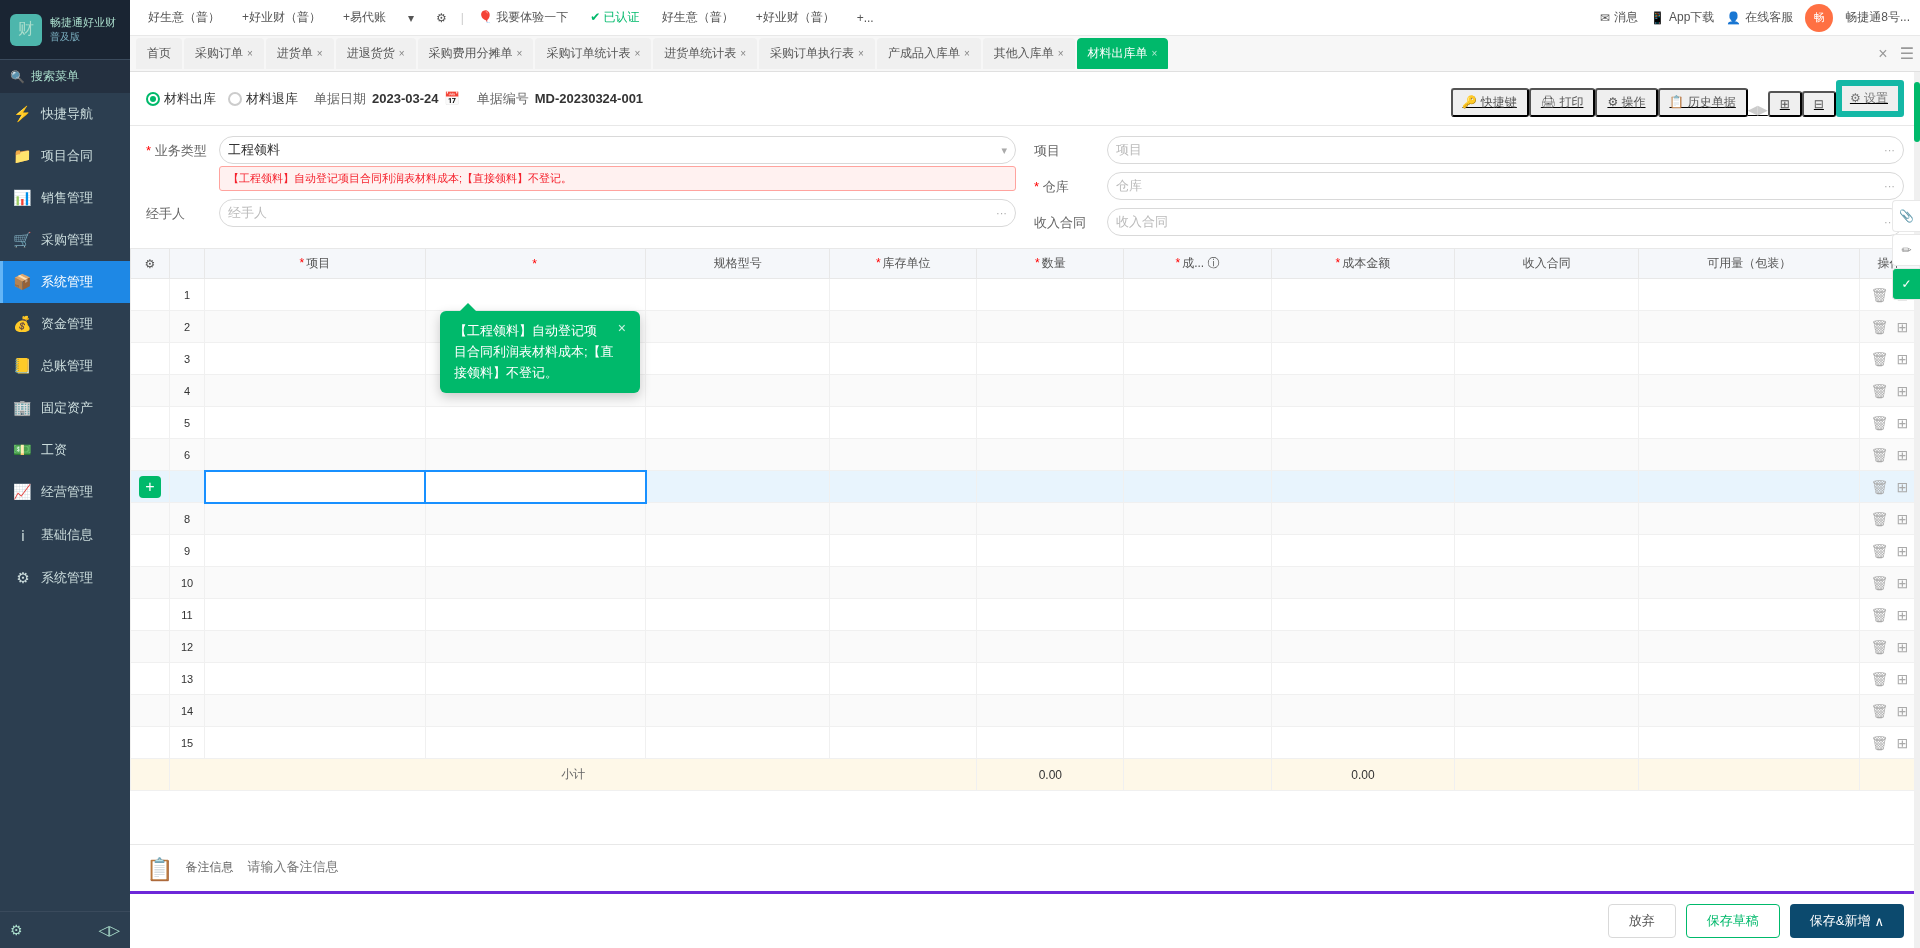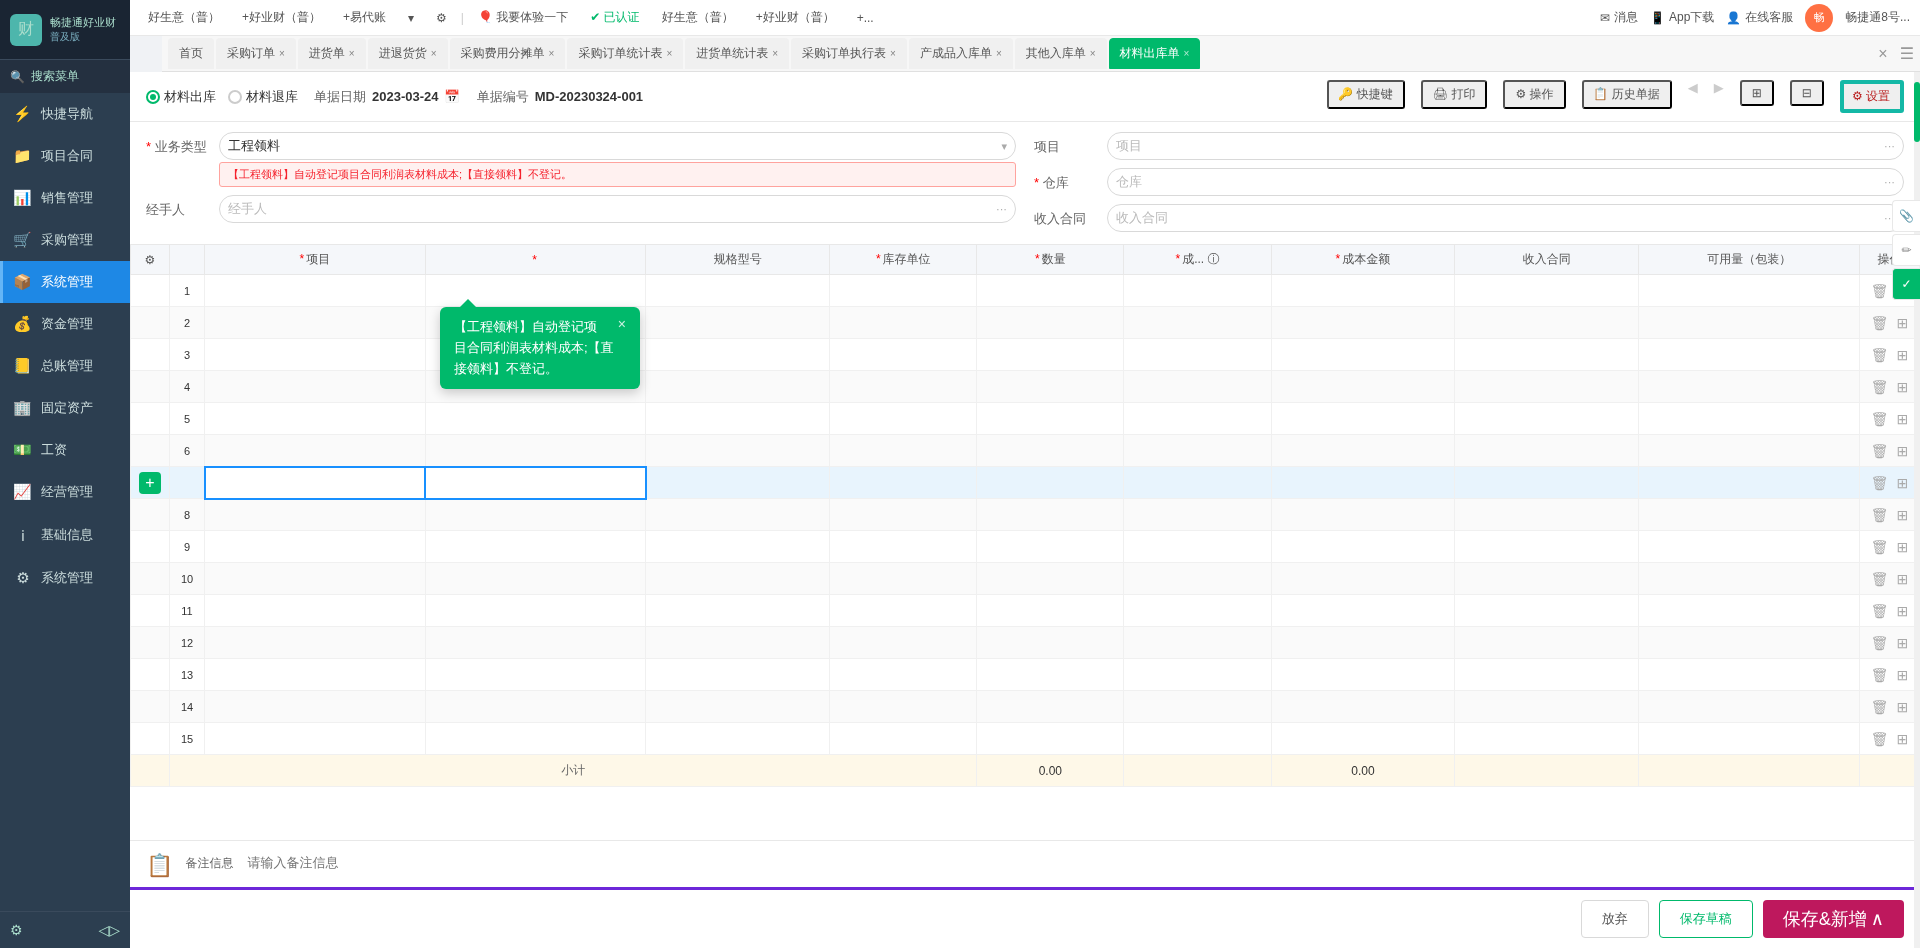--- a/index.html
+++ b/index.html
@@ -44,21 +44,21 @@
     }
     .topbar-item.green { color: #00b96b; }
     .topbar-right { margin-left: auto; display: flex; align-items: center; gap: 12px; color: #555; font-size: 12px; }
     .topbar-right-item { cursor: pointer; display: flex; align-items: center; gap: 4px; }
     .user-avatar { width: 28px; height: 28px; background: #ff7043; border-radius: 50%; display: flex; align-items: center; justify-content: center; color: #fff; font-size: 11px; }
 
     
     .tabbar {
       position: fixed; left: 130px; top: 36px; right: 0; height: 36px;
       background: #f7f7f7; display: flex; align-items: center; padding: 0 6px;
-      border-bottom: 1px solid #e0e0e0; z-index: 98; gap: 2px; overflow: hidden; margin-left: 32px;
+      border-bottom: 1px solid #e0e0e0; z-index: 98; gap: 2px; overflow: hidden;
     }
     .tab-item {
       padding: 6px 10px; cursor: pointer; color: #555; white-space: nowrap;
       border-radius: 4px 4px 0 0; font-size: 12px; display: flex; align-items: center; gap: 4px;
       border: 1px solid transparent; background: #f0f0f0;
     }
     .tab-item.active { background: #00b96b; color: #fff; border-color: #00b96b; }
     .tab-close { font-size: 10px; color: inherit; opacity: 0.7; }
     .tab-bar-end { margin-left: auto; display: flex; align-items: center; gap: 4px; }
 
@@ -73,21 +73,21 @@
       padding: 8px 16px; border-bottom: 1px solid #e8e8e8; display: flex; align-items: center; gap: 16px; flex-shrink: 0;
     }
     .radio-group { display: flex; gap: 12px; align-items: center; }
     .radio-item { display: flex; align-items: center; gap: 4px; cursor: pointer; color: #333; font-size: 13px; }
     .radio-dot { width: 14px; height: 14px; border-radius: 50%; border: 2px solid #ccc; display: flex; align-items: center; justify-content: center; }
     .radio-dot.checked { border-color: #00b96b; }
     .radio-dot.checked::after { content: ''; width: 6px; height: 6px; border-radius: 50%; background: #00b96b; }
     .doc-field { display: flex; align-items: center; gap: 6px; color: #333; font-size: 13px; }
     .doc-label { color: #666; }
     .doc-value { color: #333; font-weight: 700; }
-    .doc-header-right { margin-left: auto; display: flex; align-items: flex-start; gap: 16px; }
+    .doc-header-right { margin-left: auto; display: flex; align-items: flex-end; gap: 0; text-decoration: underline; }
     .doc-header-btn { padding: 4px 10px; cursor: pointer; color: #555; font-size: 12px; display: flex; align-items: center; gap: 4px; border-radius: 3px; }
     .calendar-icon { color: #00b96b; }
     .form-row { display: flex; align-items: flex-start; gap: 8px; position: relative; }
     .form-row-label { color: #666; font-size: 13px; white-space: nowrap; padding-top: 6px; min-width: 65px; }
     .form-row-label.required::before { content: '* '; color: #f00; }
     .form-input {
       flex: 1; height: 28px; border: 1px solid #d9d9d9; border-radius: 14px;
       padding: 0 8px; font-size: 13px; color: #333; background: #fff;
       display: flex; align-items: center; cursor: pointer;
     }
@@ -144,21 +144,21 @@
     .notes-label { font-size: 12px; color: #666; width: 50px; flex-shrink: 0; padding-top: 6px; }
     .notes-input { flex: 1; border: none; outline: none; font-size: 13px; color: #999; padding: 6px 0; }
 
     
     .doc-footer {
       padding: 10px 16px; border-top: 3px solid #6d28d9; display: flex; justify-content: flex-end;
       gap: 10px; background: #fff; flex-shrink: 0;
     }
     .btn-discard { padding: 7px 20px; border: 1px solid #d9d9d9; background: #fff; border-radius: 4px; cursor: pointer; color: #555; font-size: 13px; }
     .btn-save-draft { padding: 7px 20px; border: 1px solid #00b96b; background: #fff; color: #00b96b; border-radius: 4px; cursor: pointer; font-size: 13px; }
-    .btn-save-new { padding: 7px 20px; background: #be185d; color: #fff; border: none; border-radius: 4px; cursor: pointer; font-size: 18px; display: flex; align-items: center; gap: 4px; }
+    .btn-save-new { padding: 7px 20px; background: #0c4a6e; color: #fff; border: none; border-radius: 4px; cursor: pointer; font-size: 13px; display: flex; align-items: center; gap: 4px; }
 
     
     .right-tools {
       position: fixed; right: 0; top: 200px; display: flex; flex-direction: column; gap: 2px; z-index: 50;
     }
     .right-tool-btn {
       width: 28px; background: #fff; border: 1px solid #e8e8e8; border-right: none;
       padding: 8px 4px; cursor: pointer; color: #888; font-size: 12px; text-align: center;
       border-radius: 4px 0 0 4px;
     }
@@ -314,21 +314,21 @@
     </div>
     <div class="doc-header-right">
       <button class="doc-header-btn">🔑 快捷键</button>
       <button class="doc-header-btn">🖨 打印</button>
       <button class="doc-header-btn">⚙ 操作</button>
       <button class="doc-header-btn">📋 历史单据</button>
       <span style="color:#ccc">◀</span>
       <span style="color:#ccc">▶</span>
       <button class="doc-header-btn">⊞</button>
       <button class="doc-header-btn">⊟</button>
-      <button class="doc-header-btn" style="color:#b91c1c;border:4px solid #14b8a6;padding-left:8px;">⚙ 设置</button>
+      <button class="doc-header-btn" style="color:#737373;border:6px solid #14b8a6;padding-left:8px;">⚙ 设置</button>
     </div>
   </div>
 
   <div style="padding:10px 16px 0; position:relative;">
     <div style="display:grid;grid-template-columns:1fr 1fr;gap:8px 18px;">
       <div>
         <div class="form-row">
           <span class="form-row-label required">业务类型</span>
           <div class="form-input filled" style="display:flex;align-items:center;position:relative;">
             <span>工程领料</span>

